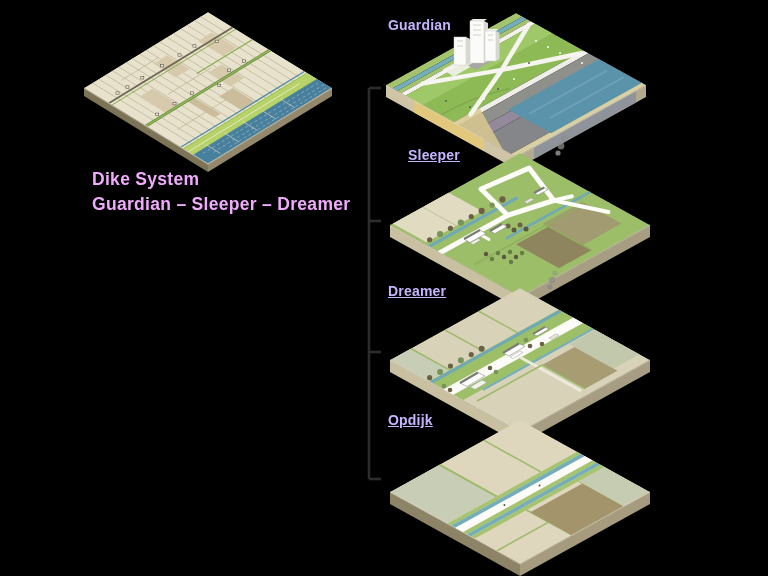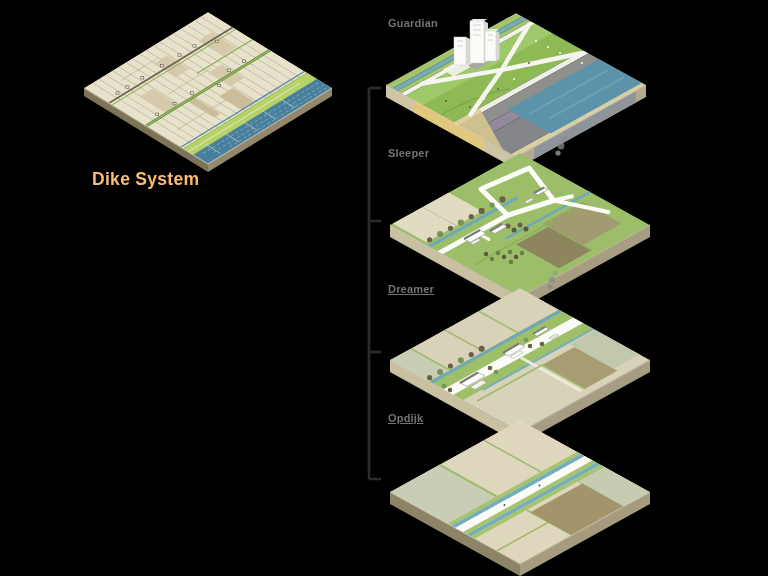--- a/index.html
+++ b/index.html
@@ -1,21 +1,21 @@
 <!DOCTYPE html>
 <html><head>
 <meta charset="utf-8">
 <style>
   html,body{margin:0;padding:0;background:#000;}
   #stage{position:relative;width:768px;height:576px;background:#000;overflow:hidden;
          font-family:"Liberation Sans","DejaVu Sans",sans-serif;}
   .abs{position:absolute;}
-  #title-block{left:92px;top:167px;color:#fdba74;font-weight:bold;
+  #title-block{left:92px;top:167px;color:#f0abfc;font-weight:bold;
                font-size:17.5px;line-height:25px;letter-spacing:.3px;z-index:5;}
-  .layer-label{color:#737373;font-weight:bold;font-size:11px;letter-spacing:.2px;z-index:6;}
+  .layer-label{color:#c4b5fd;font-weight:bold;font-size:14px;letter-spacing:.2px;z-index:6;}
   svg{display:block;}
 </style>
 </head>
 <body>
 
 <div id="stage">
 
   <svg class="abs" style="left:84px;top:12px;" width="248" height="168" viewBox="0 0 248 168">
     <defs>
         <clipPath id="clipMap">
@@ -98,34 +98,35 @@
           <path d="M158.7,109.4 L173.6,118.6"></path>
         <path d="M177.3,98 L192.2,107.2"></path>
           <path d="M195.9,86.6 L210.8,95.8"></path>
       </g>
     </g>
     <polyline points="0,76 124,152 248,76" fill="none" stroke="#e3dcc4" stroke-width="1.1" stroke-opacity="0.6"></polyline>
   </svg>
 
   <div id="title-block" class="abs">
     <div>Dike System</div>
+    <div>Guardian – Sleeper – Dreamer</div>
   </div>
 
   <svg class="abs" style="left:358px;top:78px;" width="30" height="410" viewBox="0 0 30 410">
     <g stroke="#2c2c2a" stroke-width="2.6" fill="none">
       <path d="M11,10 V401"></path>
       <path d="M11,10 H23"></path>
         <path d="M11,143 H23"></path>
         <path d="M11,274 H23"></path>
         <path d="M11,401 H23"></path>
     </g>
   </svg>
 
   <div class="abs layer-label" style="left:388px;top:17px;">Guardian</div>
-  <div class="abs layer-label" style="left:388px;top:147px;">Sleeper</div>
+  <div class="abs layer-label" style="left:408px;top:147px;text-decoration:underline;">Sleeper</div>
   <div class="abs layer-label" style="left:388px;top:283px;text-decoration:underline;">Dreamer</div>
   <div class="abs layer-label" style="left:388px;top:412px;text-decoration:underline;">Opdijk</div>
 
   <svg class="abs" style="left:386px;top:13px;" width="260" height="158" viewBox="0 0 260 158">
     <defs>
         <clipPath id="clipG">
           <polygon points="130,0 260,72 130,144 0,72"></polygon>
         </clipPath>
       </defs>
     <polygon points="0,72 130,144 130,156 0,84" fill="#cfc5a6"></polygon>

